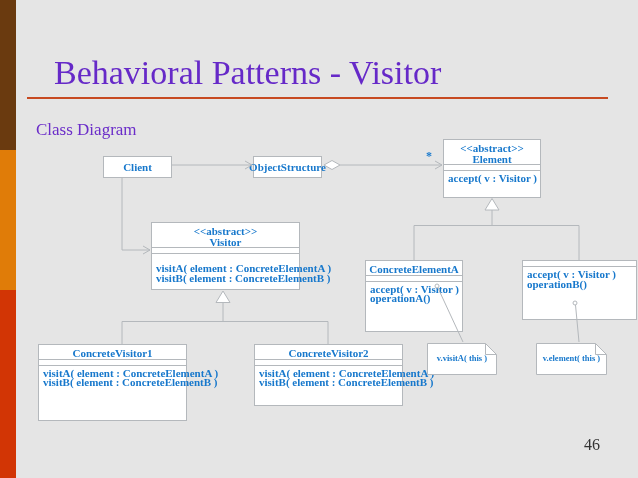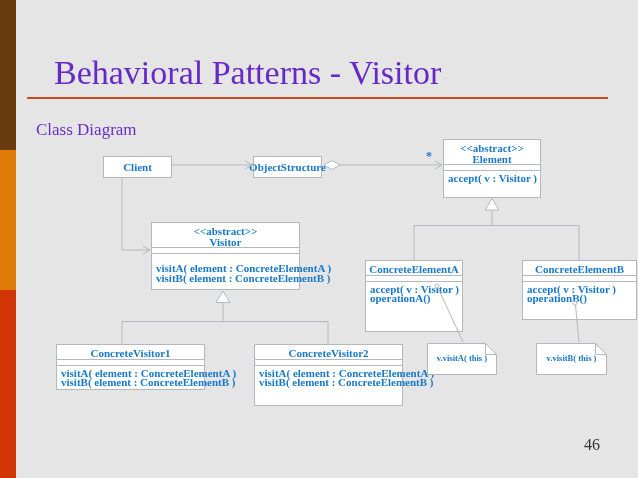--- a/index.html
+++ b/index.html
@@ -93,31 +93,28 @@
       <div>ConcreteElementA</div>
     </div>
     <div class="attrs"></div>
     <div class="ops">
       <div>accept( v : Visitor )</div>
       <div>operationA()</div>
     </div>
   </div>
 
   <div class="uml" style="left:522px;top:260px;width:115px;height:60px">
-    <div class="head">
-      <div>ConcreteElementB</div>
-    </div>
     <div class="attrs"></div>
     <div class="ops">
       <div>accept( v : Visitor )</div>
       <div>operationB()</div>
     </div>
   </div>
 
-  <div class="uml" style="left:56px;top:344px;width:149px;height:46px">
+  <div class="uml" style="left:38px;top:344px;width:149px;height:77px">
     <div class="head">
       <div>ConcreteVisitor1</div>
     </div>
     <div class="attrs"></div>
     <div class="ops">
       <div>visitA( element : ConcreteElementA )</div>
       <div>visitB( element : ConcreteElementB )</div>
     </div>
   </div>
 
@@ -184,16 +181,16 @@
       <path d="M58.5,0.5 V11.5 H69.5" fill="none" stroke="#b4b8bc"></path>
     </svg>
     <span>v.visitA( this )</span>
   </div>
 
   <div class="note" style="left:536px;top:343px;width:71px">
     <svg width="71" height="32">
       <path d="M0.5,0.5 H59.5 L70.5,11.5 V31.5 H0.5 Z" fill="#ffffff" stroke="#b4b8bc"></path>
       <path d="M59.5,0.5 V11.5 H70.5" fill="none" stroke="#b4b8bc"></path>
     </svg>
-    <span>v.visitB( this )</span>
+    <span>v.element( this )</span>
   </div>
 
 </div>
 
 </body></html>

